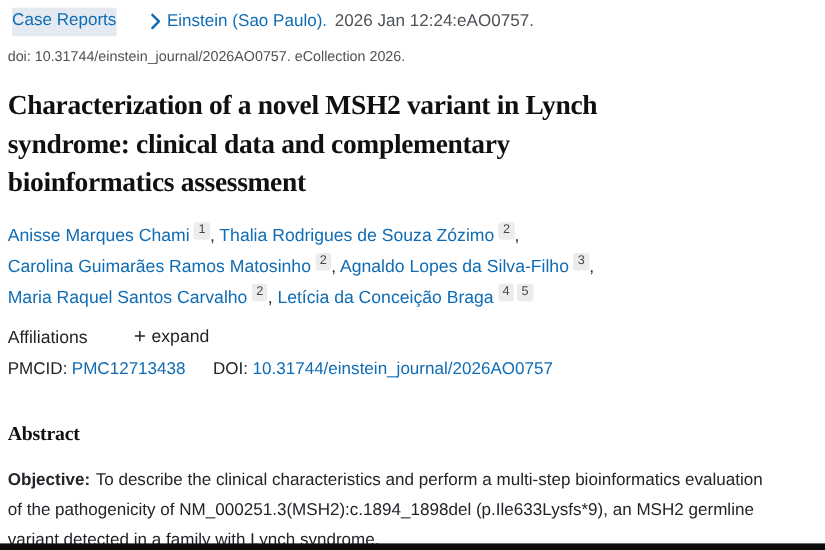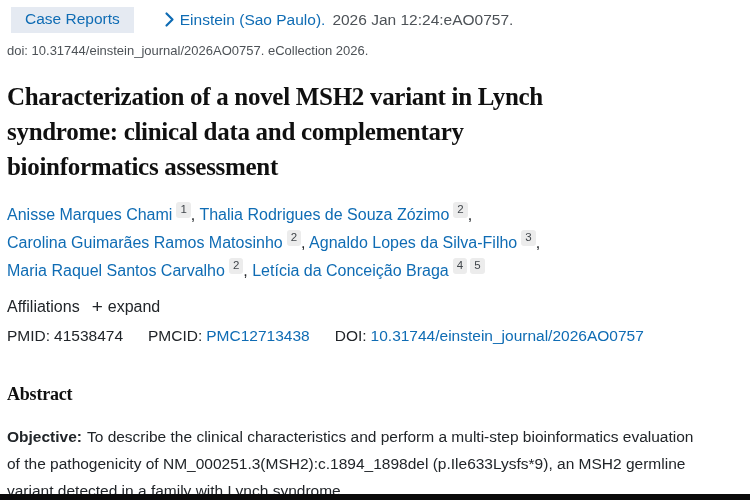--- a/index.html
+++ b/index.html
@@ -16,21 +16,21 @@
     width:750px;height:500px;position:relative;overflow:hidden;
     background:#ffffff;color:var(--text);
     font-family:"Liberation Sans", sans-serif;
   }
   .page{padding:7px 8px 0 5px;}
 
   
   .cite-row{display:flex;align-items:center;font-size:15.5px;line-height:1.2;}
   .badge{
     display:inline-block;background:var(--badge-bg);color:var(--link);
-    padding:3px 14px 4px;margin-left:6px;font-size:15.5px;white-space:nowrap;
+    padding:3px 0 4px;margin-left:6px;font-size:15.5px;white-space:nowrap;
   }
   .chev{margin-left:30px;display:flex;align-items:center;}
   .journal-link{color:var(--link);text-decoration:none;margin-left:5px;cursor:pointer;white-space:nowrap;}
   .cite-rest{margin-left:7px;color:var(--muted);white-space:nowrap;}
   .doi-line{margin:10px 0 0 2px;font-size:13px;color:var(--muted);}
 
   
   .title{
     font-family:"Liberation Serif", serif;font-weight:700;color:#101010;
     font-size:25px;line-height:35px;letter-spacing:-0.3px;
@@ -44,21 +44,21 @@
   .author-link{color:var(--link);text-decoration:none;cursor:pointer;}
   .affil-sup{
     display:inline-block;background:var(--sup-bg);color:#41464b;
     font-size:11.5px;line-height:1;padding:2px 4px 3px;border-radius:3px;
     position:relative;top:-7px;margin-left:4px;cursor:pointer;
   }
   .affil-sup + .affil-sup{margin-left:3px;}
   .sep{color:var(--text);}
 
   
-  .affil-row{margin:13px 0 0 2px;display:flex;align-items:center;font-size:16px;}
+  .affil-row{margin:13px 0 0 2px;display:flex;align-items:flex-end;font-size:16px;gap:30px;}
   .expand-btn{
     background:none;border:none;padding:0;margin-left:12px;cursor:pointer;
     font:inherit;color:var(--text);display:flex;align-items:center;gap:5px;
   }
   .plus-icon{font-size:19px;line-height:1;font-weight:400;position:relative;top:-1px;}
 
   
   .ids-row{margin:10px 0 0 2px;font-size:15.5px;display:flex;gap:25px;align-items:baseline;}
   .id-label{color:var(--text);}
   .id-value{color:var(--text);margin-left:4px;}
@@ -108,23 +108,20 @@
   <div class="affil-row">
     <span>Affiliations</span>
     <button class="expand-btn">
       <span class="plus-icon">+</span>
       <span>expand</span>
     </button>
   </div>
 
   <div class="ids-row">
     <span class="id-item">
-      <span class="id-label">PMID:</span><span class="id-value">41538474</span>
-    </span>
-    <span class="id-item">
       <span class="id-label">PMCID:</span><a class="id-link">PMC12713438</a>
     </span>
     <span class="id-item">
       <span class="id-label">DOI:</span><a class="id-link">10.31744/einstein_journal/2026AO0757</a>
     </span>
   </div>
 
   <h2 class="abstract-heading">Abstract</h2>
 
   <div class="objective">

